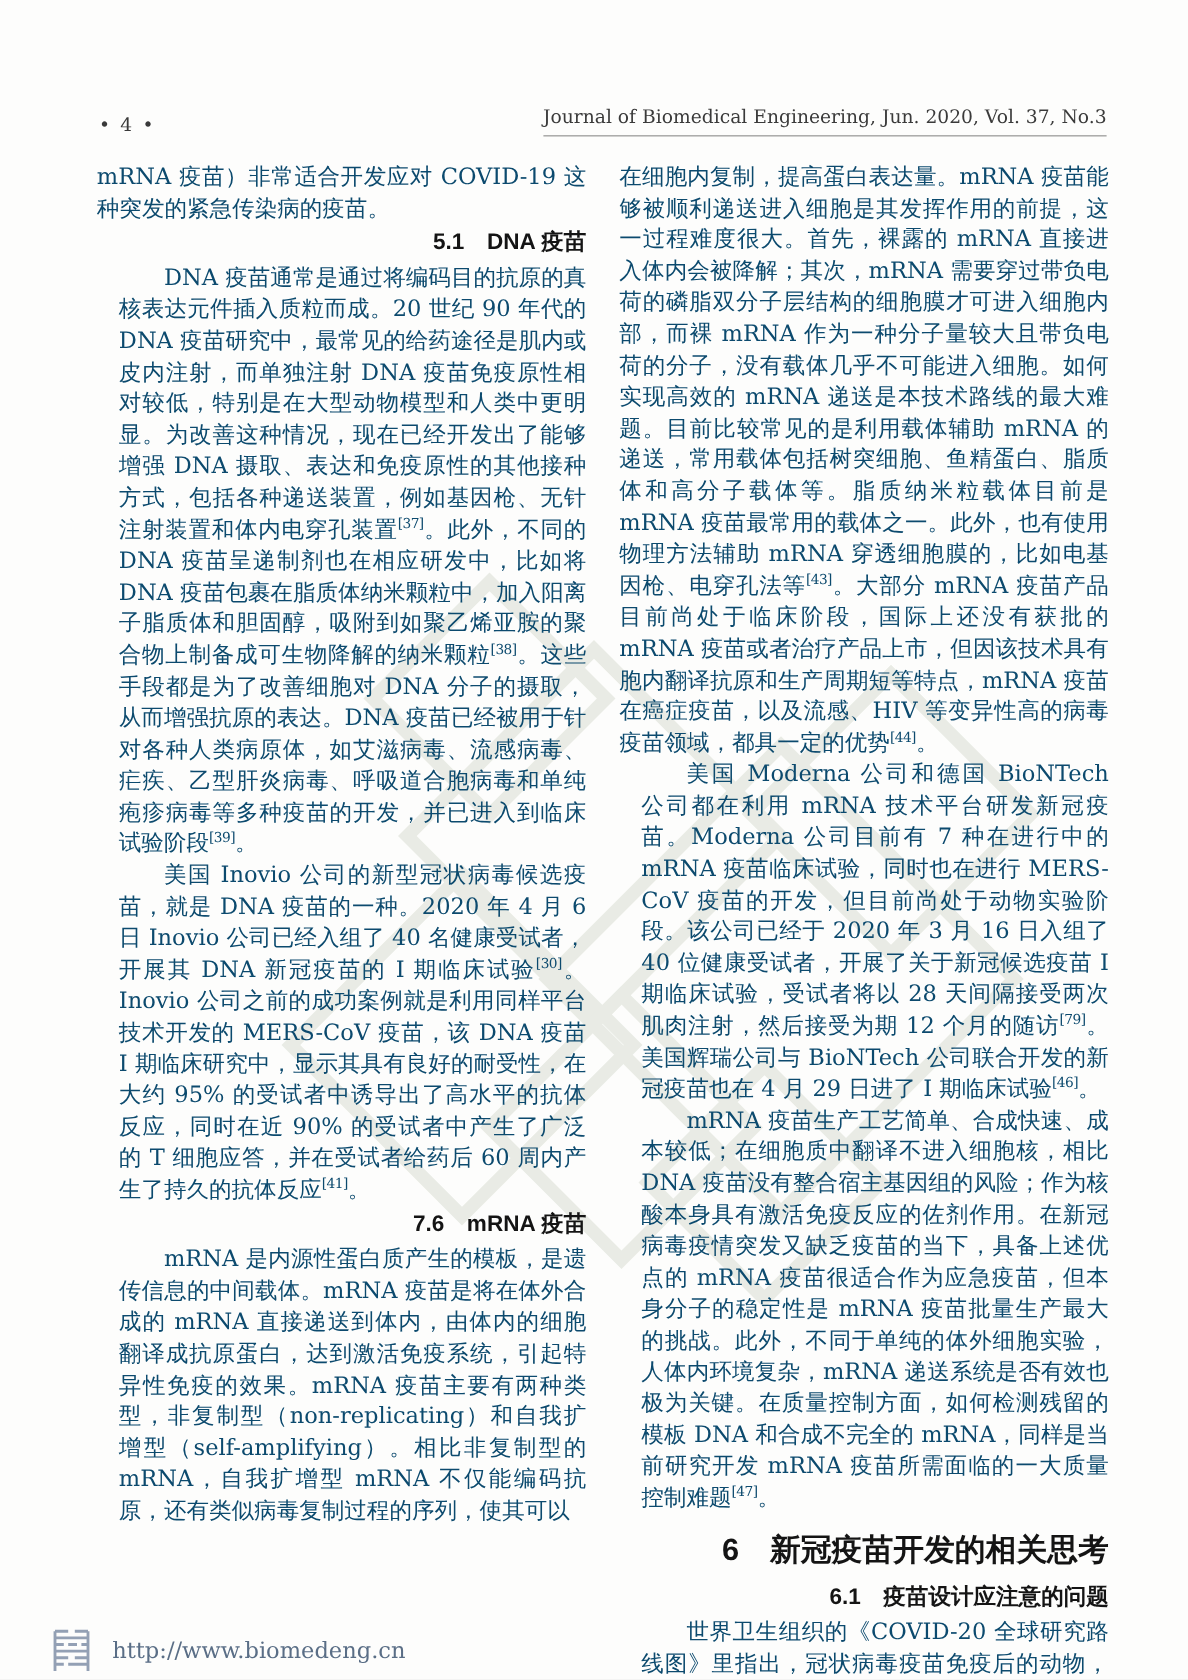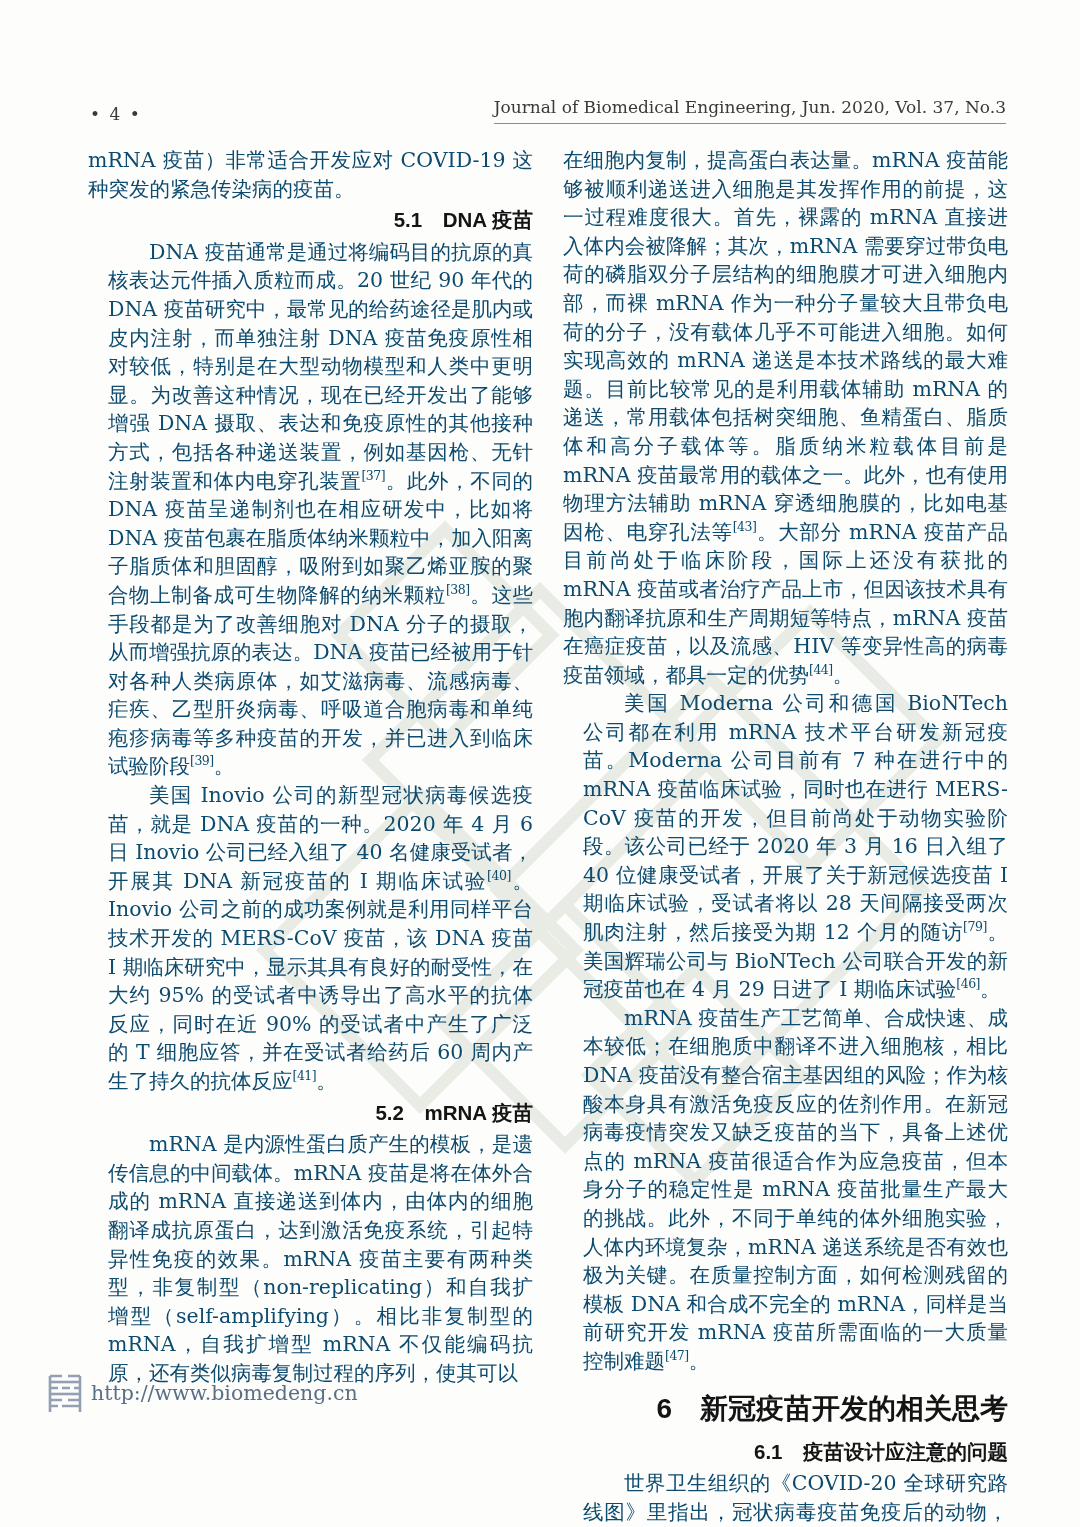--- a/index.html
+++ b/index.html
@@ -63,22 +63,22 @@
     font-weight:bold;
   }
   sup.ref{
     font-size:12.5px;
     line-height:0;
     vertical-align:super;
     letter-spacing:-0.5px;
   }
   
   .footer{
-    position:absolute;left:48px;top:1370px;
-    display:flex;align-items:center;gap:9px;
+    position:absolute;left:48px;top:1477px;
+    display:flex;align-items:center;gap:20px;
     z-index:1;
   }
   .footer .url{
     font-size:20.5px;
     color:#5a6e86;
   }
   .seal{display:block;}
 </style>
 </head>
 <body>
@@ -100,22 +100,22 @@
   <div class="header">
     <span class="page-num">• 4 •</span>
     <span class="journal-ref">Journal of Biomedical Engineering, Jun. 2020, Vol. 37, No.3</span>
   </div>
 
   <div class="columns">
     <div class="col">
         <p>mRNA 疫苗）非常适合开发应对 COVID-19 这种突发的紧急传染病的疫苗。</p>
         <h3>5.1　DNA 疫苗</h3>
         <p class="indent">DNA 疫苗通常是通过将编码目的抗原的真核表达元件插入质粒而成。20 世纪 90 年代的 DNA 疫苗研究中，最常见的给药途径是肌内或皮内注射，而单独注射 DNA 疫苗免疫原性相对较低，特别是在大型动物模型和人类中更明显。为改善这种情况，现在已经开发出了能够增强 DNA 摄取、表达和免疫原性的其他接种方式，包括各种递送装置，例如基因枪、无针注射装置和体内电穿孔装置<sup class="ref">[37]</sup>。此外，不同的 DNA 疫苗呈递制剂也在相应研发中，比如将 DNA 疫苗包裹在脂质体纳米颗粒中，加入阳离子脂质体和胆固醇，吸附到如聚乙烯亚胺的聚合物上制备成可生物降解的纳米颗粒<sup class="ref">[38]</sup>。这些手段都是为了改善细胞对 DNA 分子的摄取，从而增强抗原的表达。DNA 疫苗已经被用于针对各种人类病原体，如艾滋病毒、流感病毒、疟疾、乙型肝炎病毒、呼吸道合胞病毒和单纯疱疹病毒等多种疫苗的开发，并已进入到临床试验阶段<sup class="ref">[39]</sup>。</p>
-        <p class="indent">美国 Inovio 公司的新型冠状病毒候选疫苗，就是 DNA 疫苗的一种。2020 年 4 月 6 日 Inovio 公司已经入组了 40 名健康受试者，开展其 DNA 新冠疫苗的 I 期临床试验<sup class="ref">[40]</sup>。Inovio 公司之前的成功案例就是利用同样平台技术开发的 MERS-CoV 疫苗，该 DNA 疫苗 I 期临床研究中，显示其具有良好的耐受性，在大约 95% 的受试者中诱导出了高水平的抗体反应，同时在近 90% 的受试者中产生了广泛的 T 细胞应答，并在受试者给药后 60 周内产生了持久的抗体反应<sup class="ref">[41]</sup>。</p>
-        <h3>5.2　mRNA 疫苗</h3>
+        <p class="indent">美国 Inovio 公司的新型冠状病毒候选疫苗，就是 DNA 疫苗的一种。2020 年 4 月 6 日 Inovio 公司已经入组了 40 名健康受试者，开展其 DNA 新冠疫苗的 I 期临床试验<sup class="ref">[30]</sup>。Inovio 公司之前的成功案例就是利用同样平台技术开发的 MERS-CoV 疫苗，该 DNA 疫苗 I 期临床研究中，显示其具有良好的耐受性，在大约 95% 的受试者中诱导出了高水平的抗体反应，同时在近 90% 的受试者中产生了广泛的 T 细胞应答，并在受试者给药后 60 周内产生了持久的抗体反应<sup class="ref">[41]</sup>。</p>
+        <h3>7.6　mRNA 疫苗</h3>
         <p class="indent">mRNA 是内源性蛋白质产生的模板，是遗传信息的中间载体。mRNA 疫苗是将在体外合成的 mRNA 直接递送到体内，由体内的细胞翻译成抗原蛋白，达到激活免疫系统，引起特异性免疫的效果。mRNA 疫苗主要有两种类型，非复制型（non-replicating）和自我扩增型（self-amplifying）。相比非复制型的 mRNA，自我扩增型 mRNA 不仅能编码抗原，还有类似病毒复制过程的序列，使其可以</p>
       </div>
     <div class="col">
         <p>在细胞内复制，提高蛋白表达量。mRNA 疫苗能够被顺利递送进入细胞是其发挥作用的前提，这一过程难度很大。首先，裸露的 mRNA 直接进入体内会被降解；其次，mRNA 需要穿过带负电荷的磷脂双分子层结构的细胞膜才可进入细胞内部，而裸 mRNA 作为一种分子量较大且带负电荷的分子，没有载体几乎不可能进入细胞。如何实现高效的 mRNA 递送是本技术路线的最大难题。目前比较常见的是利用载体辅助 mRNA 的递送，常用载体包括树突细胞、鱼精蛋白、脂质体和高分子载体等。脂质纳米粒载体目前是 mRNA 疫苗最常用的载体之一。此外，也有使用物理方法辅助 mRNA 穿透细胞膜的，比如电基因枪、电穿孔法等<sup class="ref">[43]</sup>。大部分 mRNA 疫苗产品目前尚处于临床阶段，国际上还没有获批的 mRNA 疫苗或者治疗产品上市，但因该技术具有胞内翻译抗原和生产周期短等特点，mRNA 疫苗在癌症疫苗，以及流感、HIV 等变异性高的病毒疫苗领域，都具一定的优势<sup class="ref">[44]</sup>。</p>
         <p class="indent">美国 Moderna 公司和德国 BioNTech 公司都在利用 mRNA 技术平台研发新冠疫苗。Moderna 公司目前有 7 种在进行中的 mRNA 疫苗临床试验，同时也在进行 MERS-CoV 疫苗的开发，但目前尚处于动物实验阶段。该公司已经于 2020 年 3 月 16 日入组了 40 位健康受试者，开展了关于新冠候选疫苗 I 期临床试验，受试者将以 28 天间隔接受两次肌肉注射，然后接受为期 12 个月的随访<sup class="ref">[79]</sup>。美国辉瑞公司与 BioNTech 公司联合开发的新冠疫苗也在 4 月 29 日进了 I 期临床试验<sup class="ref">[46]</sup>。</p>
         <p class="indent">mRNA 疫苗生产工艺简单、合成快速、成本较低；在细胞质中翻译不进入细胞核，相比 DNA 疫苗没有整合宿主基因组的风险；作为核酸本身具有激活免疫反应的佐剂作用。在新冠病毒疫情突发又缺乏疫苗的当下，具备上述优点的 mRNA 疫苗很适合作为应急疫苗，但本身分子的稳定性是 mRNA 疫苗批量生产最大的挑战。此外，不同于单纯的体外细胞实验，人体内环境复杂，mRNA 递送系统是否有效也极为关键。在质量控制方面，如何检测残留的模板 DNA 和合成不完全的 mRNA，同样是当前研究开发 mRNA 疫苗所需面临的一大质量控制难题<sup class="ref">[47]</sup>。</p>
         <h2>6　新冠疫苗开发的相关思考</h2>
         <h3>6.1　疫苗设计应注意的问题</h3>
         <p class="indent">世界卫生组织的《COVID-20 全球研究路线图》里指出，冠状病毒疫苗免疫后的动物，再次暴</p>
       </div>

